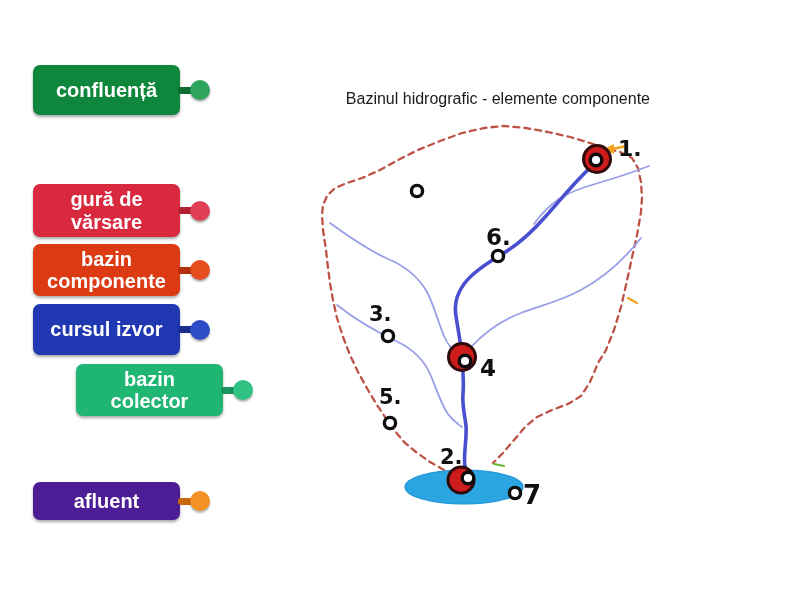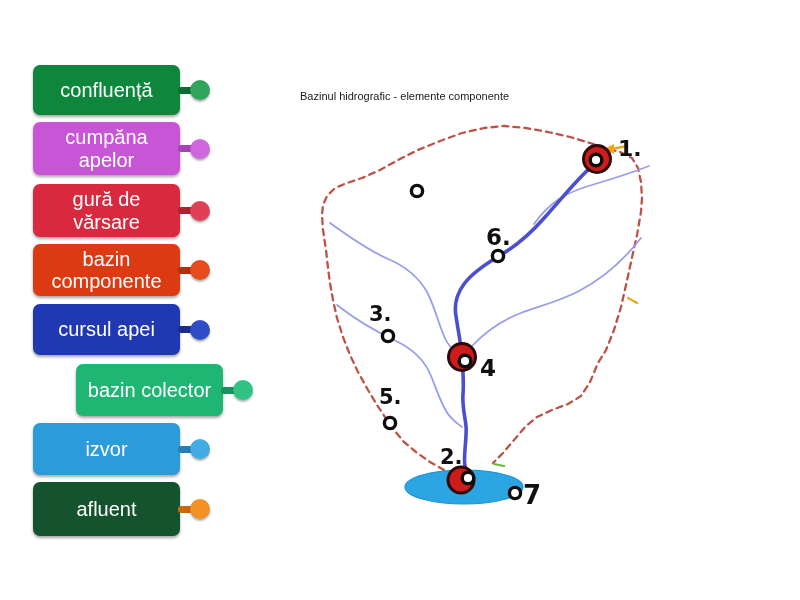--- a/index.html
+++ b/index.html
@@ -1,74 +1,64 @@
 <!DOCTYPE html>
 <html><head>
 <meta charset="utf-8">
 <style>
   html,body{margin:0;padding:0;background:#ffffff;}
   #canvas{position:relative;width:800px;height:600px;background:#ffffff;overflow:hidden;
           font-family:"Liberation Sans",sans-serif;}
   
   .chip{position:absolute;left:33px;width:147px;border-radius:7px;
         display:flex;align-items:center;justify-content:center;text-align:center;
-        color:#ffffff;font-weight:normal;font-size:20px;line-height:1.12;
+        color:#ffffff;font-weight:bold;font-size:20px;line-height:1.12;
         box-shadow:0 2px 3px rgba(0,0,0,0.35);cursor:grab;}
   .chip-text{padding:0 8px;}
   .stem{position:absolute;left:145px;top:calc(50% - 3.5px);width:24px;height:7px;
         border-radius:3px;z-index:0;}
   .dot{position:absolute;left:157px;top:calc(50% - 10px);width:20px;height:20px;
        border-radius:50%;z-index:1;box-shadow:0 2px 2px rgba(0,0,0,0.3);}
   
-  .map-title{position:absolute;left:300px;top:90px;width:350px;text-align:left;
-             font-size:11px;color:#1a1a1a;}
+  .map-title{position:absolute;left:300px;top:90px;width:350px;text-align:right;
+             font-size:16px;color:#1a1a1a;}
   #diagram-svg{position:absolute;left:0;top:0;}
   .num{font-family:"DejaVu Sans",sans-serif;font-weight:bold;fill:#101010;}
 </style>
 </head>
 <body>
 
 <div id="canvas">
 
   <div class="chip" style="top: 65px; height: 50px; background-color: rgb(14, 135, 60);">
     <span class="chip-text">confluență</span>
     <span class="stem" style="background-color: rgb(11, 107, 48);"></span>
     <span class="dot" style="background-color: rgb(47, 164, 92);"></span>
   </div>
-  <div class="chip" style="top: 122px; height: 53px; background-color: rgb(199, 85, 214);">
-    <span class="chip-text">cumpăna apelor</span>
-    <span class="stem" style="background-color: rgb(165, 68, 181);"></span>
-    <span class="dot" style="background-color: rgb(208, 102, 222);"></span>
-  </div>
   <div class="chip" style="top: 184px; height: 53px; background-color: rgb(217, 41, 63);">
     <span class="chip-text">gură de vărsare</span>
     <span class="stem" style="background-color: rgb(178, 31, 51);"></span>
     <span class="dot" style="background-color: rgb(224, 64, 85);"></span>
   </div>
   <div class="chip" style="top: 244px; height: 52px; background-color: rgb(220, 58, 18);">
     <span class="chip-text">bazin componente</span>
     <span class="stem" style="background-color: rgb(181, 47, 13);"></span>
     <span class="dot" style="background-color: rgb(229, 77, 30);"></span>
   </div>
   <div class="chip" style="top: 304px; height: 51px; background-color: rgb(32, 56, 178);">
-    <span class="chip-text">cursul apei</span>
+    <span class="chip-text">cursul izvor</span>
     <span class="stem" style="background-color: rgb(25, 44, 144);"></span>
     <span class="dot" style="background-color: rgb(46, 76, 198);"></span>
   </div>
   <div class="chip" style="top: 364px; height: 52px; background-color: rgb(31, 181, 115); margin-left: 43px;">
     <span class="chip-text">bazin colector</span>
     <span class="stem" style="background-color: rgb(24, 147, 93);"></span>
     <span class="dot" style="background-color: rgb(48, 194, 131);"></span>
   </div>
-  <div class="chip" style="top: 423px; height: 52px; background-color: rgb(43, 156, 217);">
-    <span class="chip-text">izvor</span>
-    <span class="stem" style="background-color: rgb(34, 128, 181);"></span>
-    <span class="dot" style="background-color: rgb(65, 171, 226);"></span>
-  </div>
-  <div class="chip" style="top: 482px; height: 54px; background-color: #14532d;">
+  <div class="chip" style="top: 482px; height: 38px; background-color: #4c1d95;">
     <span class="chip-text">afluent</span>
     <span class="stem" style="background-color: rgb(201, 103, 13);"></span>
     <span class="dot" style="background-color: rgb(243, 144, 38);"></span>
   </div>
 
   <div class="map-title">Bazinul hidrografic - elemente componente</div>
 
   <svg id="diagram-svg" width="800" height="600" viewBox="0 0 800 600">
 
     <path fill="none" stroke-width="2.3" stroke-dasharray="6 5" stroke-linecap="round" stroke-linejoin="round" d="M 444,470 L 430,462 L 416,452 L 404,442 L 394,430 L 385,417 L 377,405 L 368,390

